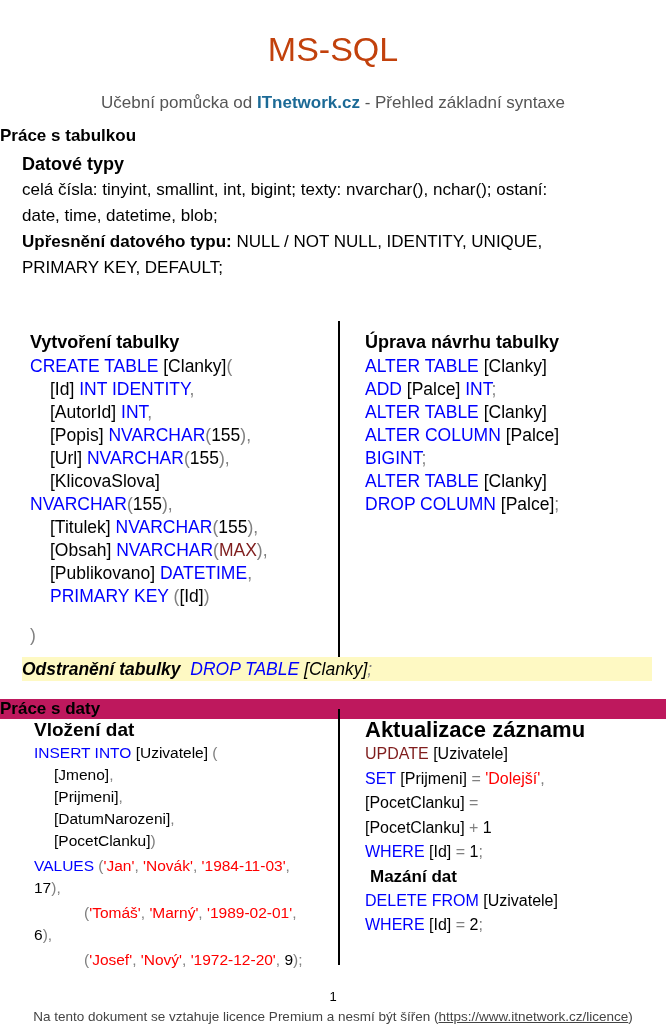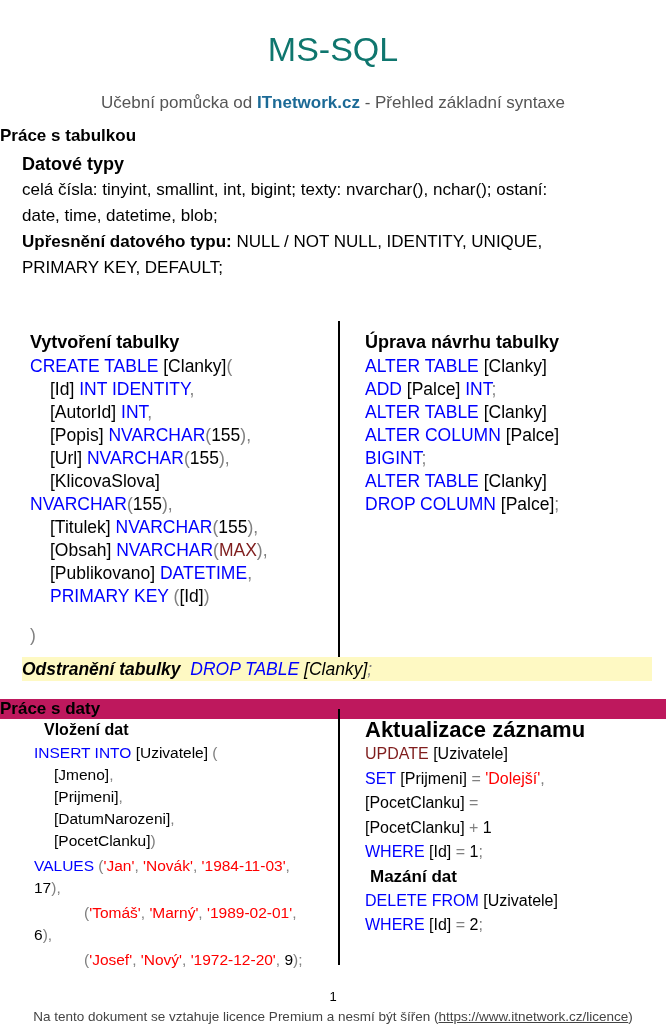--- a/index.html
+++ b/index.html
@@ -1,19 +1,19 @@
 <!DOCTYPE html>
 <html><head>
   <meta charset="utf-8">
   <style>
     * { box-sizing: border-box; margin: 0; padding: 0; }
     html, body { width: 666px; height: 1033px; background: #ffffff; overflow: hidden; }
     body { font-family: "Liberation Sans", sans-serif; color: #000; position: relative; }
 
-    .title { position: absolute; top: 30px; left: 0; width: 666px; text-align: center; font-size: 34px; font-weight: normal; color: #0f766e; }
+    .title { position: absolute; top: 30px; left: 0; width: 666px; text-align: center; font-size: 34px; font-weight: normal; color: #c2410c; }
     .subtitle { position: absolute; top: 93px; left: 0; width: 666px; text-align: center; font-size: 17px; color: #555; }
     .subtitle .brand { color: #1c6a96; font-weight: bold; }
     .section-head { position: absolute; left: 0; width: 666px; text-align: left; font-size: 17px; font-weight: bold; }
 
     .block { position: absolute; font-size: 17px; line-height: 23px; }
     .block .h { font-weight: bold; font-size: 18px; line-height: 26px; }
     .kw { color: #0000ff; }
     .fn { color: #7f1d1d; }
     .str { color: #ff0000; }
     .p { color: #808080; }
@@ -80,21 +80,21 @@
 
 <div class="block" style="top:657px; left:22px; width:630px; background:#fef9c3; font-size:17.5px; line-height:24px;font-style:italic;">
   <b>Odstranění tabulky</b>&nbsp;&nbsp;<span class="kw">DROP TABLE</span><span> [Clanky]</span><span class="p">;</span>
 </div>
 
 <div class="section-head" style="top:699px; background:#be185d;">Práce s daty</div>
 
 <div class="divider" style="top:709px; height:256px;"></div>
 
 <div class="block code2" style="top:718px; left:34px; width:300px; font-size:15.5px; line-height:22px;">
-  <div class="h" style="font-size:16px; line-height:24px;margin-left:10px;">Vložení dat</div>
+  <div class="h" style="font-size:19px; line-height:24px;">Vložení dat</div>
   <div><span class="kw">INSERT INTO</span><span> [Uzivatele] </span><span class="p">(</span></div>
   <div class="ind"><span>[Jmeno]</span><span class="p">,</span></div>
   <div class="ind"><span>[Prijmeni]</span><span class="p">,</span></div>
   <div class="ind"><span>[DatumNarozeni]</span><span class="p">,</span></div>
   <div class="ind"><span>[PocetClanku]</span><span class="p">)</span></div>
   <div style="margin-top:3px;"><span class="kw">VALUES</span> <span class="p">(</span><span class="str">'Jan'</span><span class="p">, </span><span class="str">'Novák'</span><span class="p">, </span><span class="str">'1984-11-03'</span><span class="p">,</span></div>
   <div><span>17</span><span class="p">),</span></div>
   <div class="ind2" style="margin-top:3px;"><span class="p">(</span><span class="str">'Tomáš'</span><span class="p">, </span><span class="str">'Marný'</span><span class="p">, </span><span class="str">'1989-02-01'</span><span class="p">,</span></div>
   <div><span>6</span><span class="p">),</span></div>
   <div class="ind2" style="margin-top:3px;"><span class="p">(</span><span class="str">'Josef'</span><span class="p">, </span><span class="str">'Nový'</span><span class="p">, </span><span class="str">'1972-12-20'</span><span class="p">, </span><span>9</span><span class="p">);</span></div>

